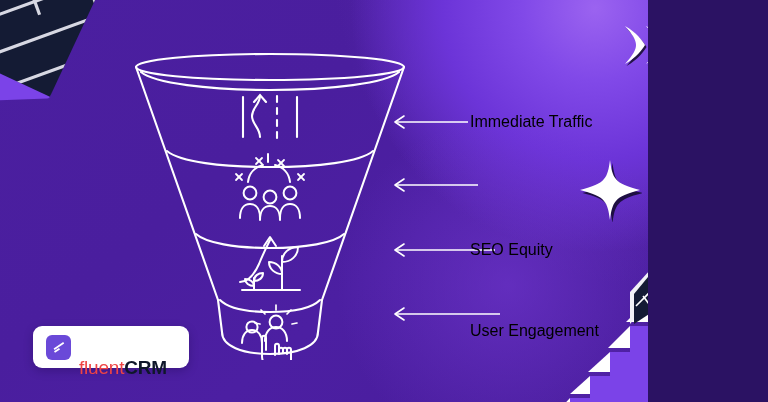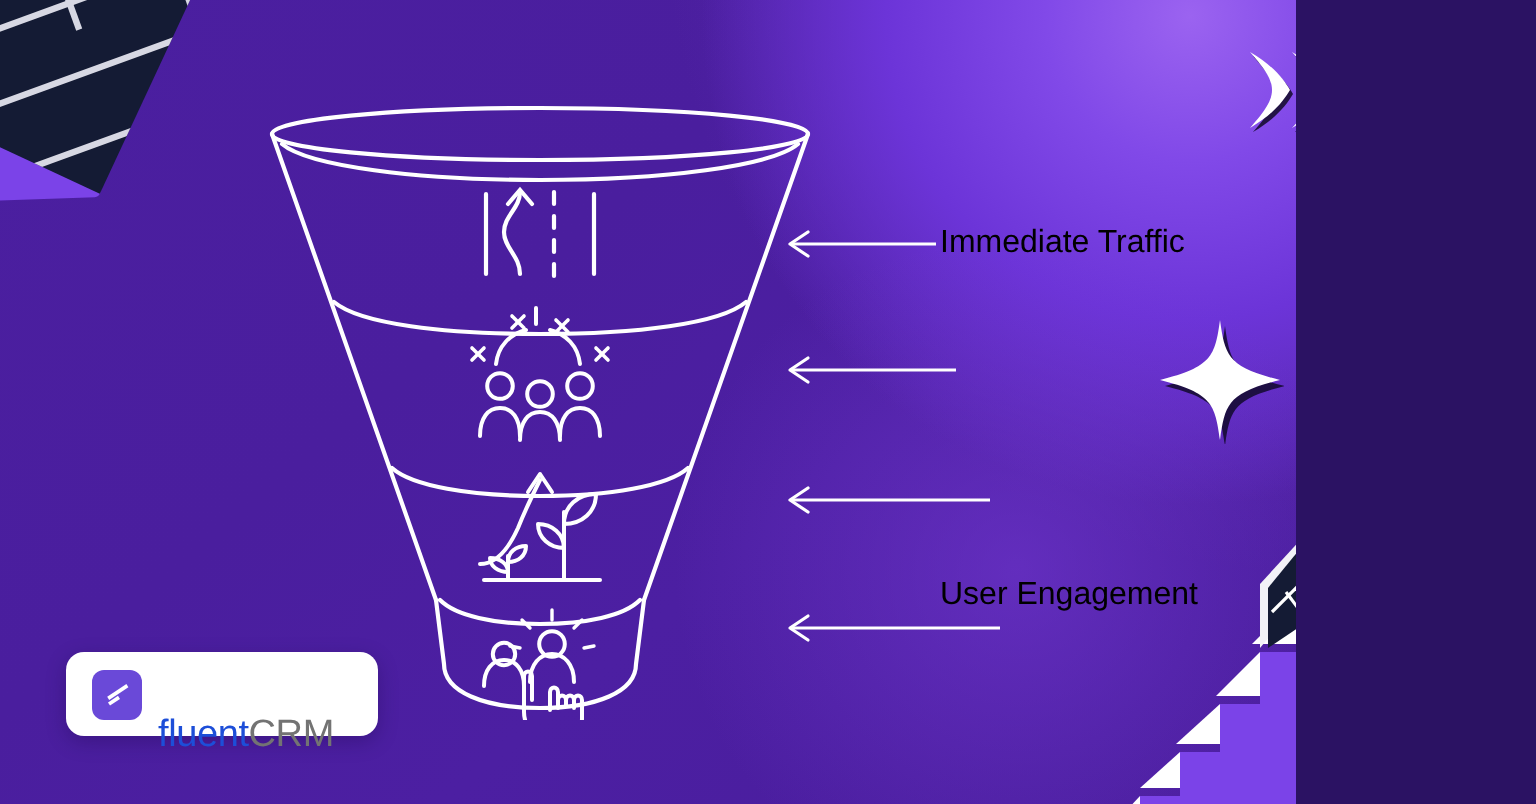--- a/index.html
+++ b/index.html
@@ -114,22 +114,22 @@
     flex: 0 0 auto;
   }
   .logo-text {
     font-size: 19px;
     color: #2f2a4a;
     letter-spacing: -0.2px;
     line-height: 1;
     display: flex;
     align-items: baseline;
   }
-  .logo-text .w1 { font-weight: 400; color: #1d4ed8; margin-top: 40px; }
-  .logo-text .w2 { font-weight: 400; color: #737373; }
+  .logo-text .w1 { font-weight: 400; color: #ef4444; margin-top: 40px; }
+  .logo-text .w2 { font-weight: 700; color: #0f172a; }
 </style>
 </head>
 <body>
 
 <div id="stage">
 
   <div class="bg-glow"></div>
   <div class="bg-soft-right"></div>
 
   <div class="tl-wrap">
@@ -320,28 +320,31 @@
       <path d="M14,4 L5,10 L14,16" fill="none" stroke="#ffffff" stroke-width="1.6" stroke-linecap="round" stroke-linejoin="round"></path>
     </svg>
   </div>
 
   <div class="row r2">
     <svg class="lead" viewBox="0 0 105 20" preserveAspectRatio="none">
       <line x1="105" y1="10" x2="6" y2="10" stroke="#ffffff" stroke-width="1.4"></line>
       <path d="M14,4 L5,10 L14,16" fill="none" stroke="#ffffff" stroke-width="1.6" stroke-linecap="round" stroke-linejoin="round"></path>
     </svg>
   </div>
+  <div class="lbl-box" style="top:240px; height:20px; display:flex; align-items:center;">
+    <span class="label">SEO Equity</span>
+  </div>
 
   <div class="row r3">
     <svg class="lead" viewBox="0 0 110 20" preserveAspectRatio="none">
       <line x1="110" y1="10" x2="6" y2="10" stroke="#ffffff" stroke-width="1.4"></line>
       <path d="M14,4 L5,10 L14,16" fill="none" stroke="#ffffff" stroke-width="1.6" stroke-linecap="round" stroke-linejoin="round"></path>
     </svg>
   </div>
-  <div class="lbl-box" style="top:288px; height:20px; display:flex; align-items:center;">
+  <div class="lbl-box" style="top:321px; height:20px; display:flex; align-items:center;">
     <span class="label">User Engagement</span>
   </div>
 
   <div class="logo">
     <span class="logo-mark">
       <svg width="16" height="16" viewBox="0 0 16 16">
         <path d="M2.6,9.4 L12.2,3.0 L13.2,4.6 L3.6,11.0 Z" fill="#ffffff"></path>
         <path d="M3.0,12.2 L8.0,8.9 L9.0,10.5 L4.0,13.8 Z" fill="#ffffff"></path>
       </svg>
     </span>

